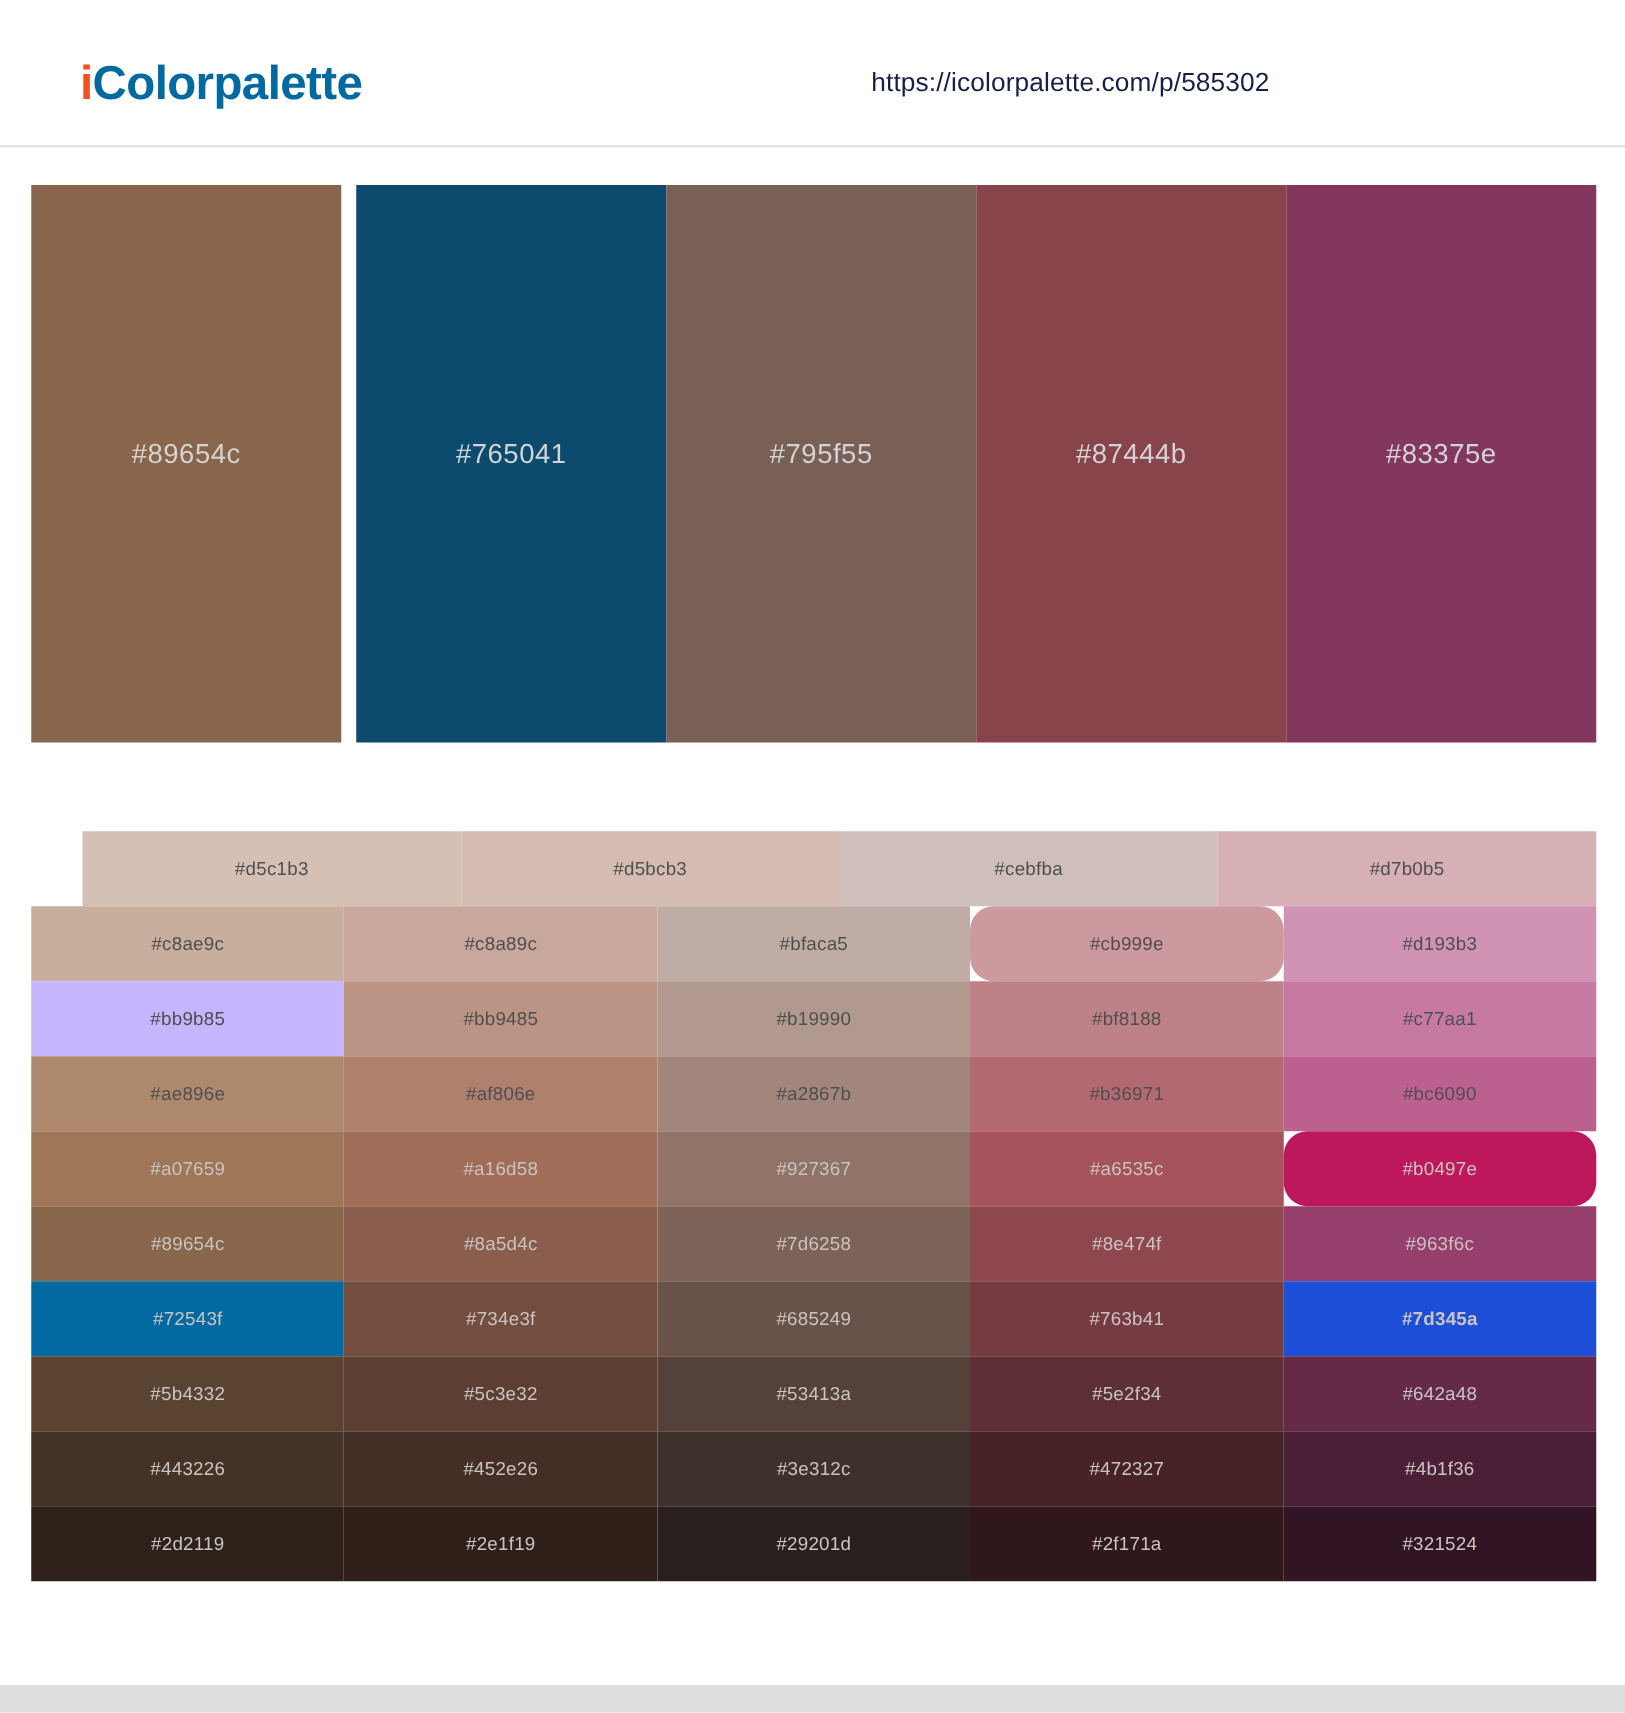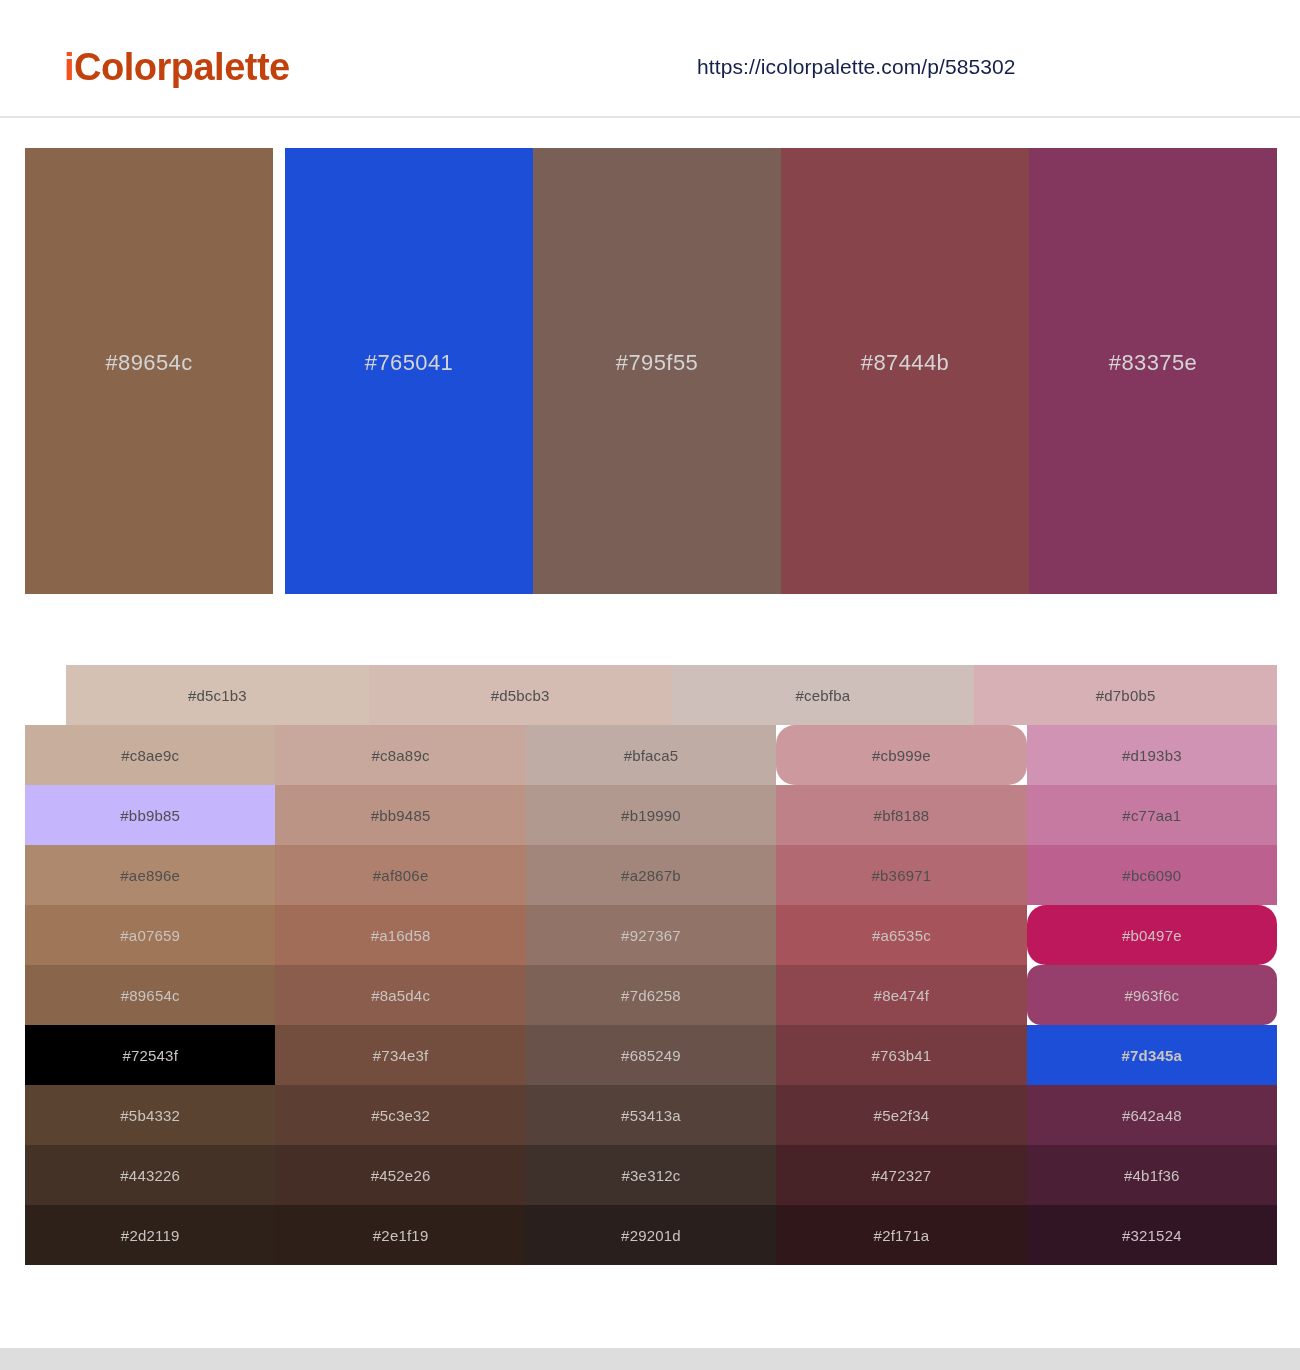--- a/index.html
+++ b/index.html
@@ -29,21 +29,21 @@
     position: absolute;
     left: 64px;
     top: 48px;
     font-size: 38px;
     font-weight: bold;
     letter-spacing: -0.5px;
     line-height: 1;
     white-space: nowrap;
   }
   .logo .logo-i { color: #f4511e; }
-  .logo .logo-rest { color: #c2410c; }
+  .logo .logo-rest { color: #0369a1; }
 
   .page-url {
     position: absolute;
     left: 697px;
     top: 55px;
     font-size: 21px;
     color: #15204a;
     white-space: nowrap;
     letter-spacing: 0.1px;
   }
@@ -115,21 +115,21 @@
   <div class="logo">
     <span class="logo-i">i</span><span class="logo-rest">Colorpalette</span>
   </div>
   <div class="page-url">https://icolorpalette.com/p/585302</div>
 </div>
 
 <div class="palette-strip" id="palette-strip">
     <div class="palette-swatch" style="background: rgb(137, 101, 76);">
       <span class="swatch-label">#89654c</span>
     </div>
-    <div class="palette-swatch" style="background: #1d4ed8; margin-left: 12px;">
+    <div class="palette-swatch" style="background: #0c4a6e; margin-left: 12px;">
       <span class="swatch-label">#765041</span>
     </div>
     <div class="palette-swatch" style="background: rgb(121, 95, 85);">
       <span class="swatch-label">#795f55</span>
     </div>
     <div class="palette-swatch" style="background: rgb(135, 68, 75);">
       <span class="swatch-label">#87444b</span>
     </div>
     <div class="palette-swatch" style="background: rgb(131, 55, 94);">
       <span class="swatch-label">#83375e</span>
@@ -225,26 +225,26 @@
       </div>
       <div class="shade-cell dark" style="background: rgb(138, 93, 76);">
         <span class="shade-label">#8a5d4c</span>
       </div>
       <div class="shade-cell dark" style="background: rgb(125, 98, 88);">
         <span class="shade-label">#7d6258</span>
       </div>
       <div class="shade-cell dark" style="background: rgb(142, 71, 79);">
         <span class="shade-label">#8e474f</span>
       </div>
-      <div class="shade-cell dark" style="background: rgb(150, 63, 108); border-radius: 14px;">
+      <div class="shade-cell dark" style="background: rgb(150, 63, 108);">
         <span class="shade-label">#963f6c</span>
       </div>
     </div>
     <div class="shade-row">
-      <div class="shade-cell dark" style="background: #000000; justify-content: center;">
+      <div class="shade-cell dark" style="background: #0369a1; justify-content: center;">
         <span class="shade-label">#72543f</span>
       </div>
       <div class="shade-cell dark" style="background: rgb(115, 78, 63);">
         <span class="shade-label">#734e3f</span>
       </div>
       <div class="shade-cell dark" style="background: rgb(104, 82, 73);">
         <span class="shade-label">#685249</span>
       </div>
       <div class="shade-cell dark" style="background: rgb(118, 59, 65);">
         <span class="shade-label">#763b41</span>

